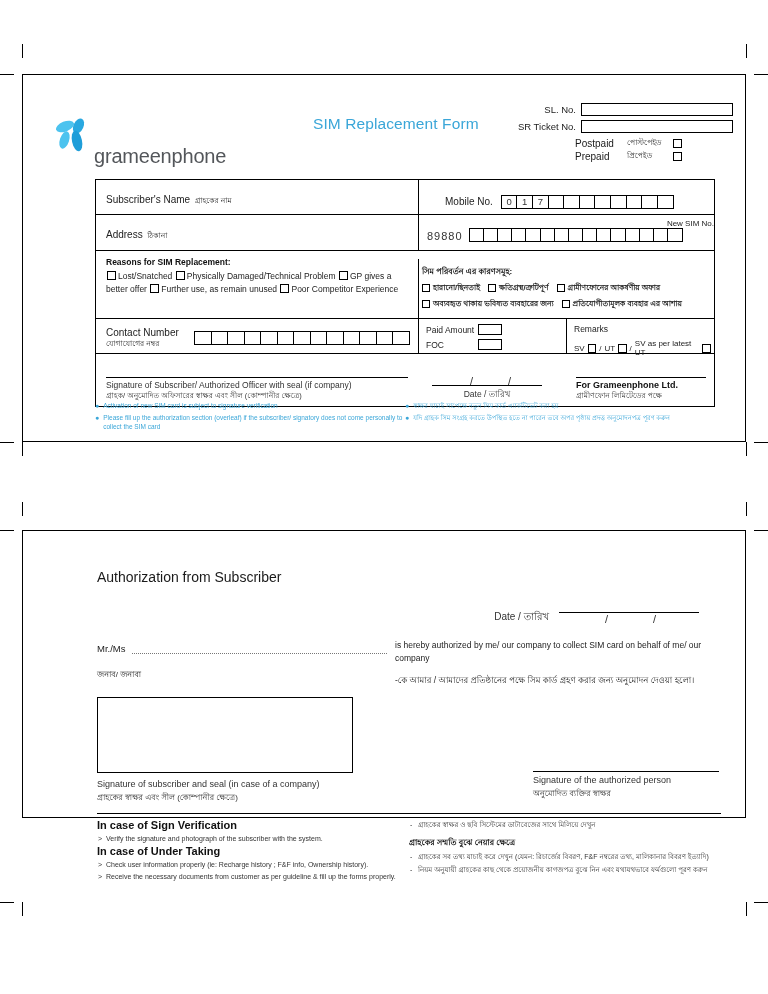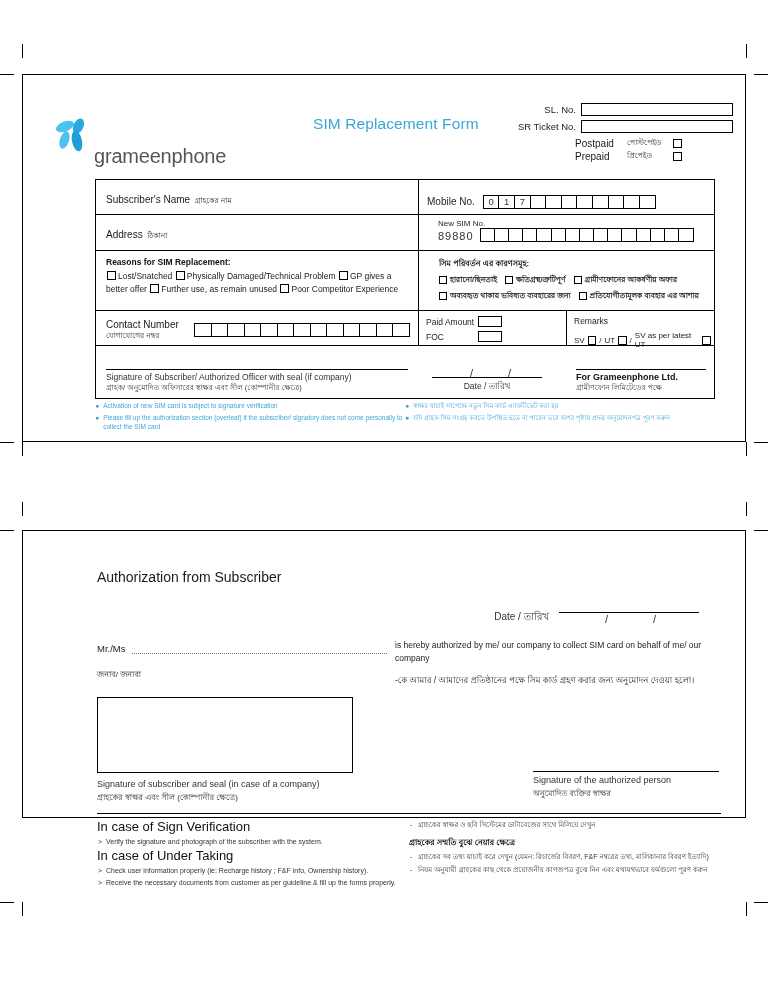--- a/index.html
+++ b/index.html
@@ -83,43 +83,43 @@
   .trow { display: flex; border-bottom: 1px solid #000; }
   .trow:last-child { border-bottom: none; }
   .tcell { box-sizing: border-box; position: relative; }
   .bl { border-left: 1px solid #000; }
 
   .lbl-en { font-size: 10px; color: #222; }
   .lbl-bn { font-size: 7.5px; color: #222; }
   .lbl-en-sm { font-size: 8px; color: #222; }
 
   .r1-left { width: 322px; height: 34px; padding: 9px 0 0 10px; }
-  .r1-right { width: 296px; height: 34px; padding: 9px 0 0 8px; display: flex; align-items: center; }
+  .r1-right { width: 296px; height: 34px; padding: 9px 0 0 26px; display: flex; align-items: center; }
 
   .r2-left { width: 322px; height: 35px; padding: 9px 0 0 10px; }
-  .r2-right { width: 296px; height: 35px; padding: 4px 0 0 19px; }
+  .r2-right { width: 296px; height: 35px; padding: 4px 0 0 8px; text-align: right; }
 
   
   .digits { display: flex; border: 1px solid #000; box-sizing: border-box; height: 14px; }
   .digits .dcell {
     border-right: 1px solid #000;
     box-sizing: border-box;
     font-size: 9.5px;
     text-align: center;
     line-height: 12px;
     color: #333;
   }
   .digits .dcell:last-child { border-right: none; }
 
   .simline { display: flex; align-items: flex-end; }
   .sim-prefix { font-size: 11px; color: #333; letter-spacing: 1px; margin-right: 6px; line-height: 12px; }
 
   
   .r3-left { width: 322px; min-height: 46px; padding: 6px 6px 4px 10px; }
-  .r3-right { width: 296px; min-height: 46px; padding: 6px 4px 4px 20px; }
+  .r3-right { width: 296px; min-height: 46px; padding: 6px 4px 4px 3px; margin-top: 8px; }
   .reason-title { font-size: 8.5px; font-weight: bold; color: #111; margin-bottom: 3px; }
   .reason-title-bn { font-size: 8px; font-weight: bold; color: #111; margin-bottom: 4px; }
   .reason-text { font-size: 8.5px; color: #222; line-height: 13px; }
   .reason-text .cbx { margin: 0 2px 0 1px; position: relative; top: 1px; }
   .rb-row { display: flex; align-items: center; margin-bottom: 4px; flex-wrap: nowrap; }
   .rb-item { display: flex; align-items: center; margin-right: 8px; }
   .rb-item .cbx { margin-right: 3px; }
   .rb-bn { font-size: 7.5px; color: #222; white-space: nowrap; font-weight: bold; }
 
   
@@ -189,21 +189,21 @@
   .sigcap-left { position: absolute; left: 74px; top: 248px; width: 300px; }
   .sigcap-right { position: absolute; right: 26px; top: 240px; width: 186px; }
   .sigcap-right .sig-rule { margin-bottom: 3px; }
   .sigcap-en { font-size: 9px; color: #333; }
   .sigcap-bn { font-size: 8px; color: #333; margin-top: 2px; }
 
   .bottom-rule { position: absolute; left: 74px; top: 282px; width: 624px; border-top: 1px solid #000; }
 
   .instr { position: absolute; left: 74px; top: 288px; width: 624px; display: flex; }
   .instr-col { width: 50%; padding-right: 8px; box-sizing: border-box; }
-  .instr-h { font-size: 13px; font-weight: normal; color: #111; margin-bottom: 2px; }
+  .instr-h { font-size: 11px; font-weight: bold; color: #111; margin-bottom: 2px; }
   .instr-h-bn { font-size: 8px; font-weight: bold; color: #111; margin-bottom: 2px; }
   .instr-li { font-size: 7px; color: #333; line-height: 11px; padding-left: 9px; position: relative; margin-bottom: 1px; }
   .instr-li::before { content: ">"; position: absolute; left: 1px; color: #333; }
   .instr-li-bn { font-size: 7px; color: #333; line-height: 11px; padding-left: 9px; position: relative; margin-bottom: 2px; }
   .instr-li-bn::before { content: "-"; position: absolute; left: 1px; color: #333; }
   .gap { height: 4px; }
 </style>
 </head>
 <body>
 

